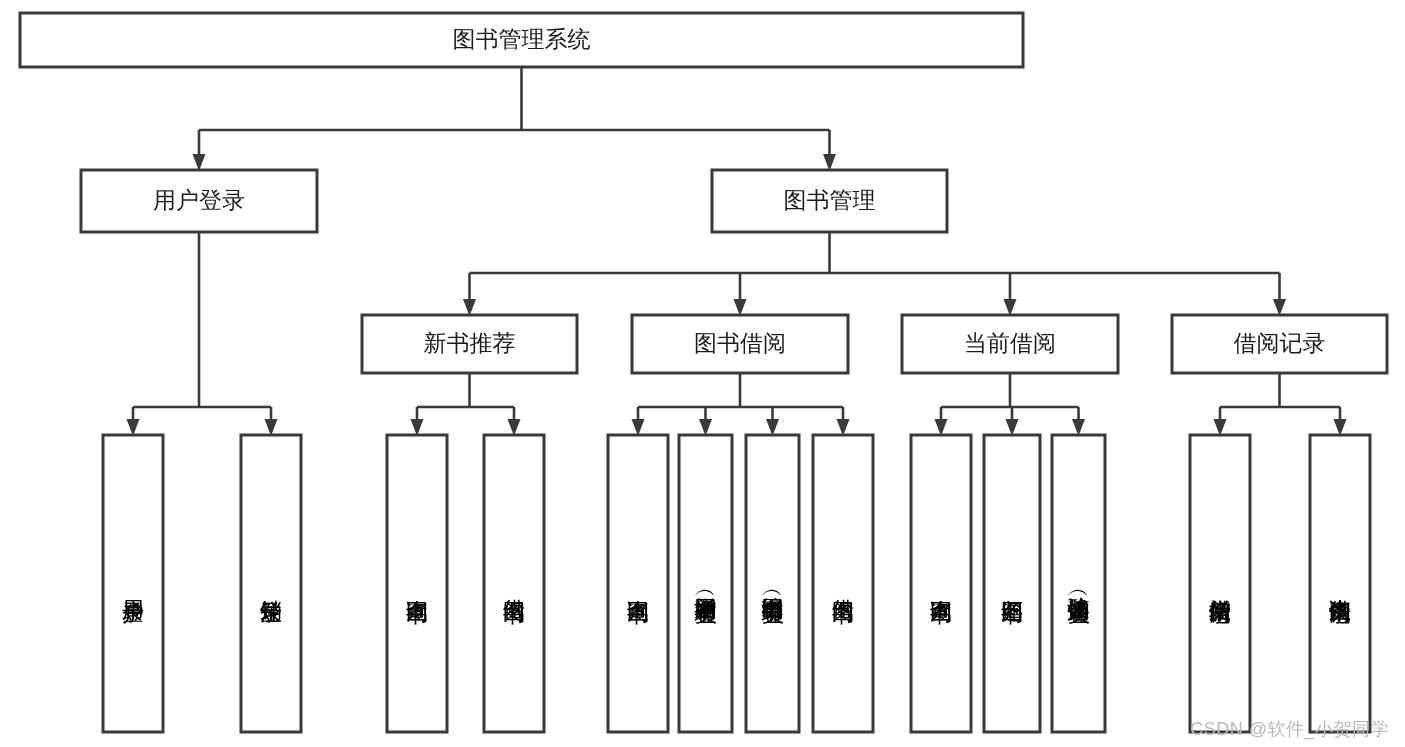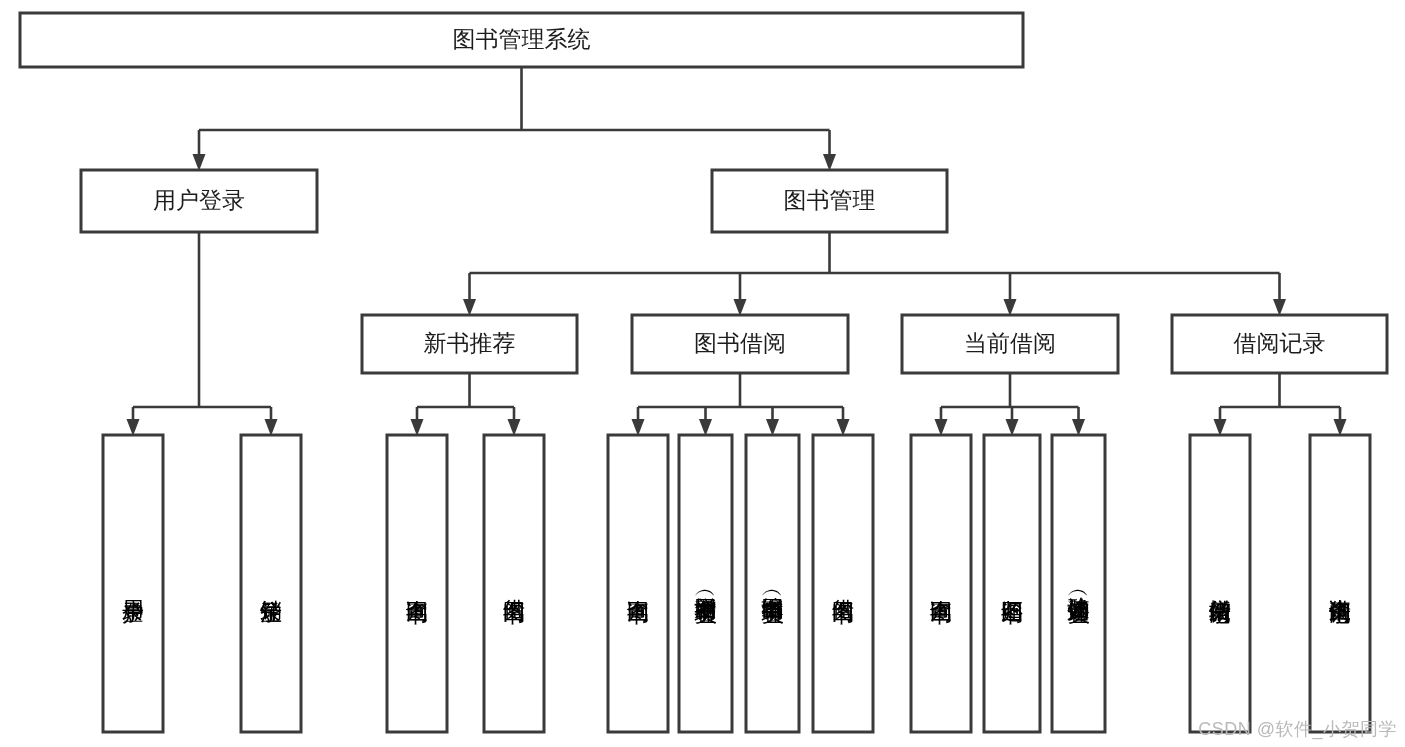--- a/index.html
+++ b/index.html
@@ -55,21 +55,21 @@
   }
   .vlabel-wrap {
     width: 100%;
     height: 100%;
     display: flex;
     align-items: center;
     justify-content: center;
   }
   .watermark {
     position: absolute;
-    right: 8px;
+    right: 16px;
     bottom: 6px;
     font-family: "Liberation Sans", "DejaVu Sans", sans-serif;
     font-size: 18px;
     color: #b9b9b9;
     letter-spacing: 0.5px;
     user-select: none;
     pointer-events: none;
     white-space: nowrap;
   }
 </style>

